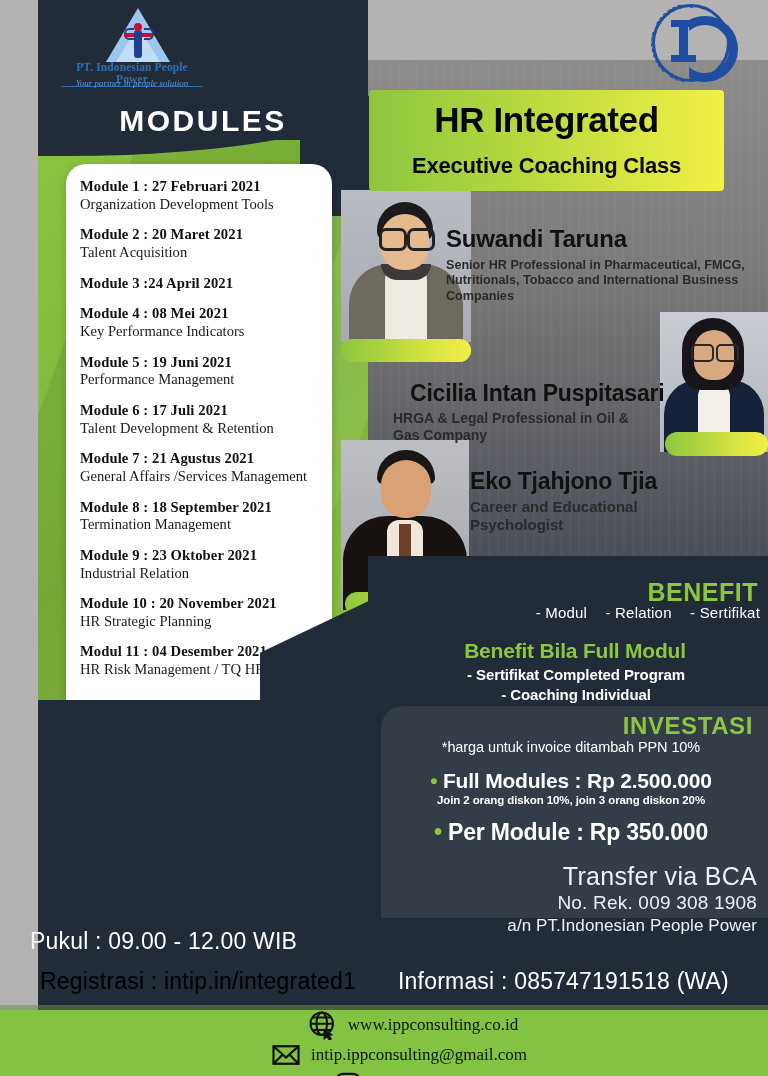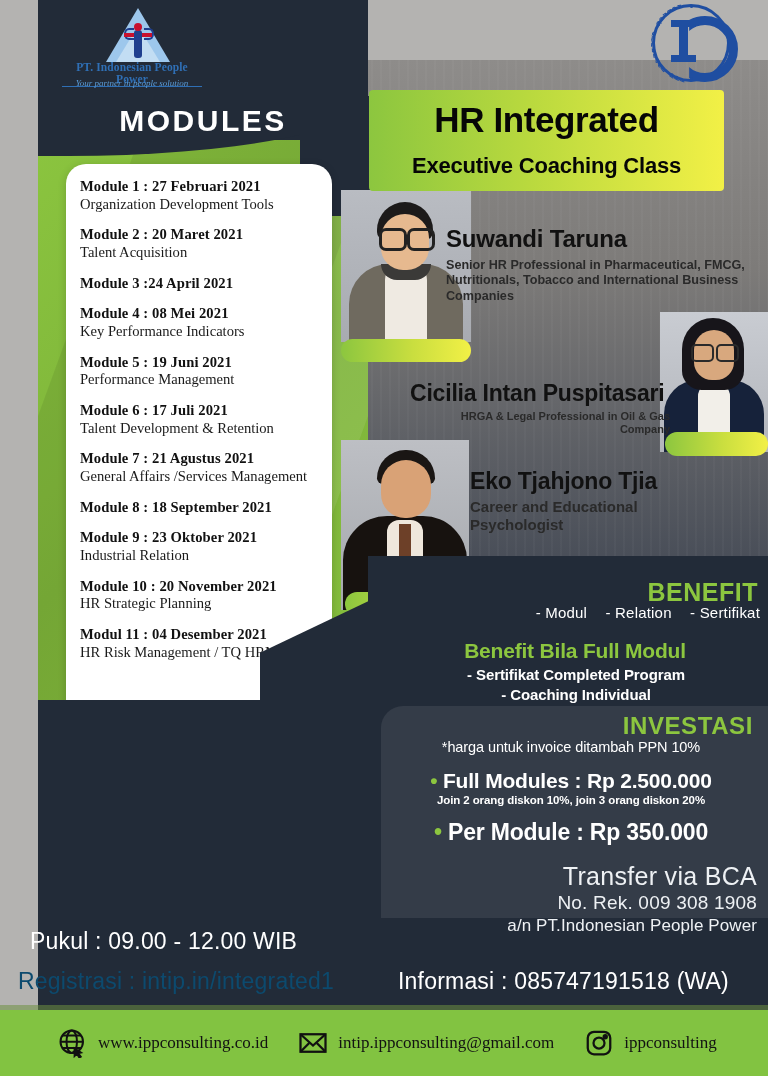--- a/index.html
+++ b/index.html
@@ -255,30 +255,30 @@
   .tr-an{
     position:absolute;left:381px;top:916px;width:376px;text-align:right;
     color:#eef1f4;font-size:17px;letter-spacing:.1px;
   }
 
   
   .pukul{
     position:absolute;left:30px;top:928px;color:#fff;font-size:23px;letter-spacing:.2px;
   }
   .registrasi{
-    position:absolute;left:18px;top:968px;color:#0c4a6e;font-size:23px;letter-spacing:.2px;
+    position:absolute;left:40px;top:968px;color:#000000;font-size:23px;letter-spacing:.2px;
   }
   .informasi{
     position:absolute;left:398px;top:968px;color:#fff;font-size:23px;letter-spacing:.2px;
   }
 
   
   .footer{
     position:absolute;left:0;top:1010px;width:768px;height:66px;background:#82c341;
-    display:flex;align-items:center;
+    display:flex;align-items:center;flex-direction:column;
   }
   .f-item{display:flex;align-items:center;}
   .f-item .lbl{
     font-family:"Liberation Serif",serif;font-size:17px;color:#121212;margin-left:10px;
   }
   .f-ico{width:30px;height:30px;color:#111;}
 
   .sep{position:absolute;left:0;top:1005px;width:768px;height:5px;background:#6e8f3f;opacity:.55;}
 </style>
 </head>
@@ -370,20 +370,21 @@
       <div class="mod">
         <div class="h">Module 6 : 17 Juli 2021</div>
         <div class="s">Talent Development &amp; Retention</div>
       </div>
       <div class="mod">
         <div class="h">Module 7 : 21 Agustus 2021</div>
         <div class="s">General Affairs /Services Management</div>
       </div>
       <div class="mod">
         <div class="h">Module 8 : 18 September 2021</div>
+        <div class="s">Termination Management</div>
       </div>
       <div class="mod">
         <div class="h">Module 9 : 23 Oktober 2021</div>
         <div class="s">Industrial Relation</div>
       </div>
       <div class="mod">
         <div class="h">Module 10 : 20 November 2021</div>
         <div class="s">HR Strategic Planning</div>
       </div>
       <div class="mod">
@@ -429,21 +430,21 @@
 
   <div class="title-banner">
     <div class="t1">HR Integrated</div>
     <div class="t2">Executive Coaching Class</div>
   </div>
 
   <div class="sp-name" style="left:446px;top:225px;font-size:24px;">Suwandi Taruna</div>
   <div class="sp-role" style="left:446px;top:258px;width:300px;font-size:12.6px;">Senior HR Professional in Pharmaceutical, FMCG, Nutritionals, Tobacco and International Business Companies</div>
 
   <div class="sp-name" style="left:410px;top:380px;font-size:23px;">Cicilia Intan Puspitasari</div>
-  <div class="sp-role" style="left:410px;top:410px;width:260px;font-size:11px;text-align:right;">HRGA &amp; Legal Professional in Oil &amp; Gas Company</div>
+  <div class="sp-role" style="left:393px;top:410px;width:260px;font-size:14px;text-align:left;">HRGA &amp; Legal Professional in Oil &amp; Gas Company</div>
 
   <div class="sp-name" style="left:470px;top:468px;font-size:23px;">Eko Tjahjono Tjia</div>
   <div class="sp-role" style="left:470px;top:498px;width:260px;font-size:15px;">Career and Educational Psychologist</div>
 
   <div class="dark-benefit"></div>
   <div class="dark-right-col"></div>
   <div class="dark-lower"></div>
 
   <div class="benefit-title">BENEFIT</div>
   <div class="benefit-items">

